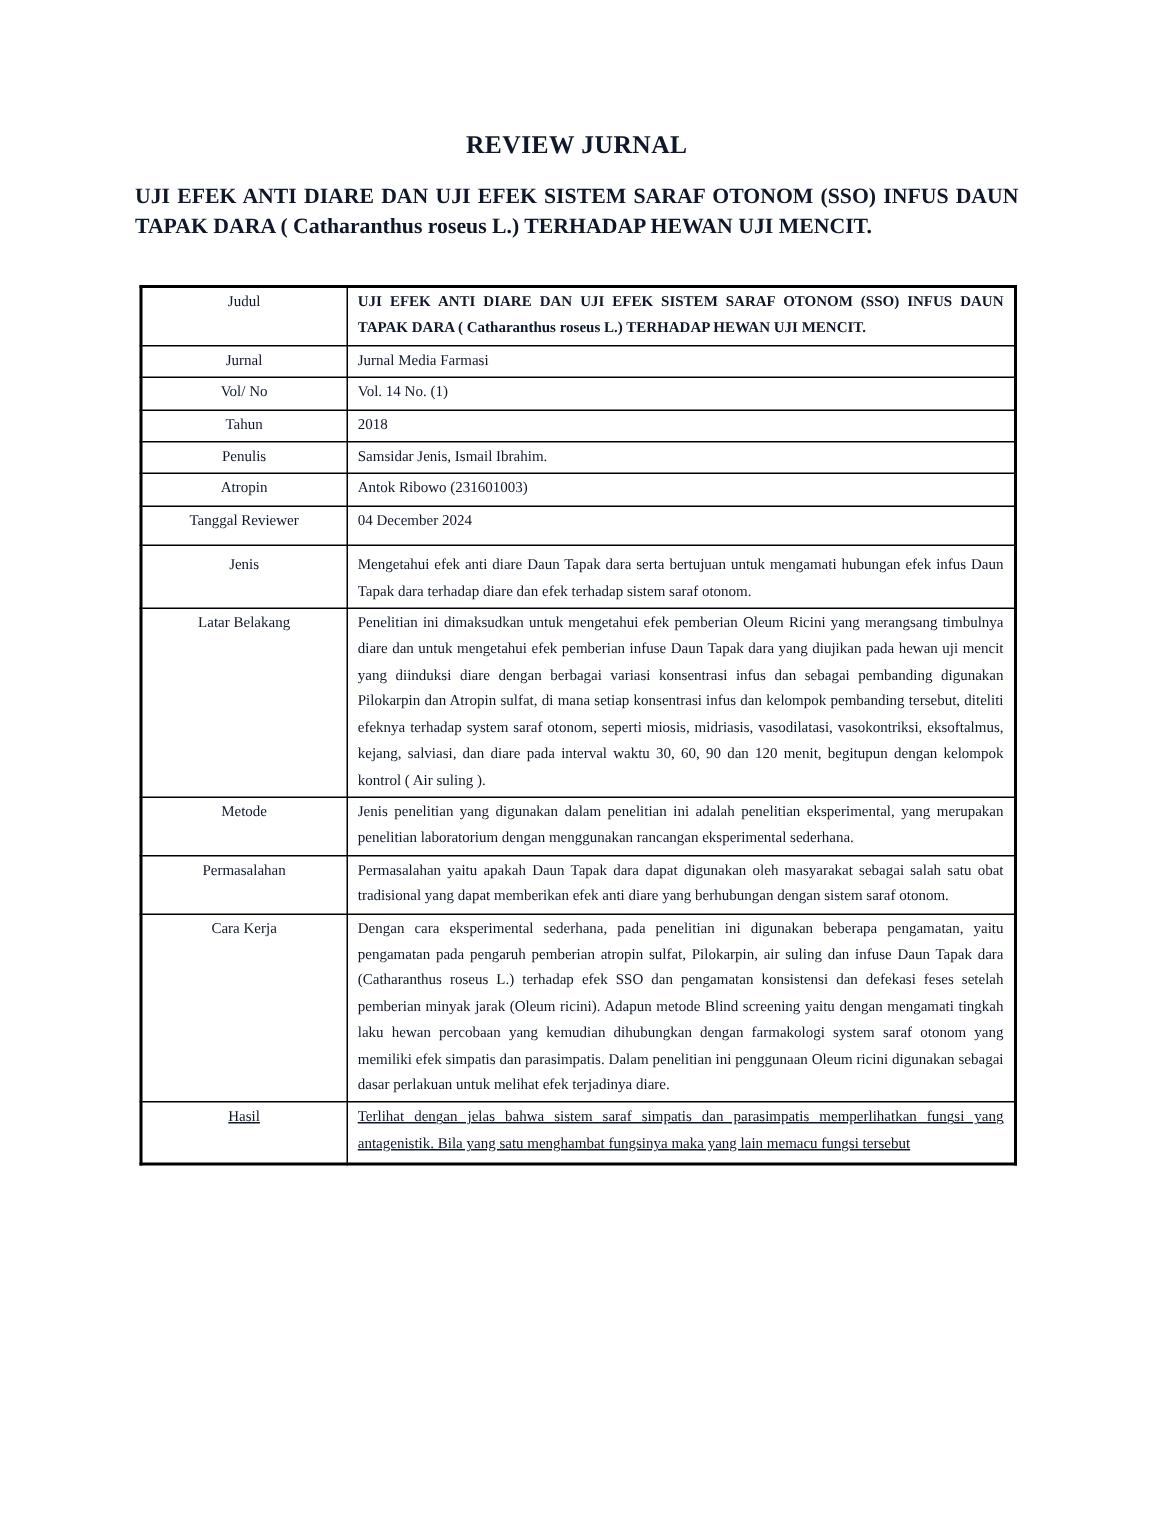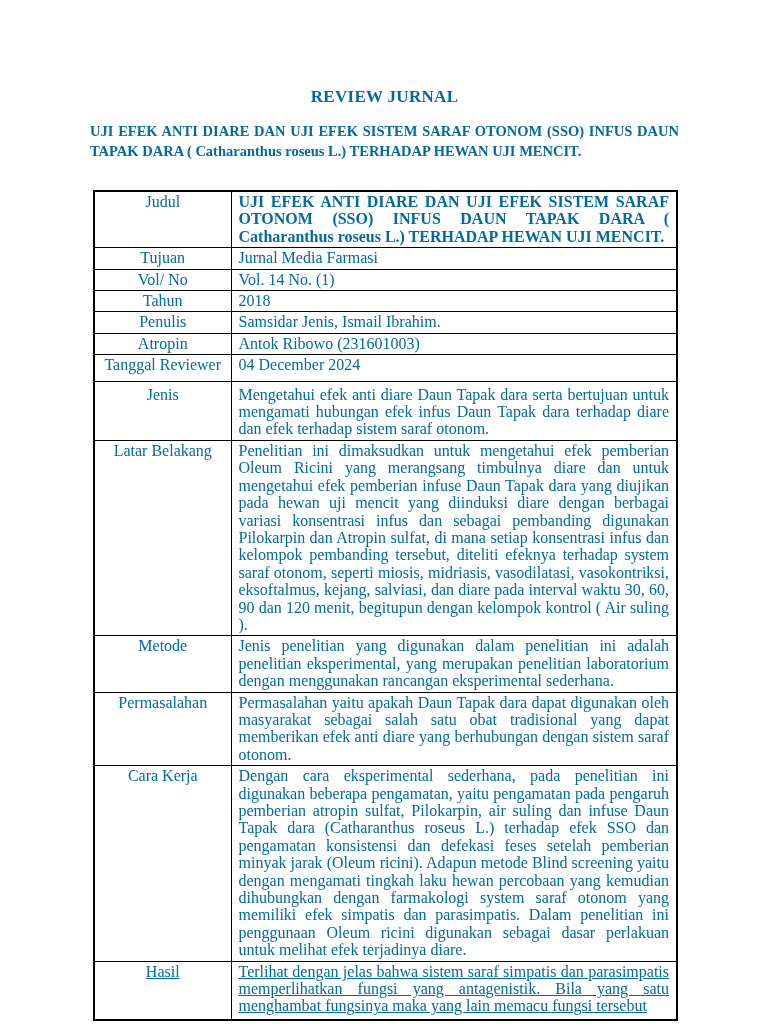--- a/index.html
+++ b/index.html
@@ -9,21 +9,21 @@
     width: 768px;
     height: 1024px;
     overflow: hidden;
   }
   .page {
     position: relative;
     width: 692px;
     height: 1024px;
     background: #ffffff;
     font-family: "Liberation Serif", "DejaVu Serif", serif;
-    color: #0369a1;
+    color: #0f172a;
   }
   .doc-title {
     position: absolute;
     top: 87px;
     left: 93px;
     width: 583px;
     text-align: center;
     font-size: 17px;
     font-weight: bold;
     letter-spacing: 0.3px;
@@ -47,21 +47,21 @@
     width: 583px;
     border-collapse: collapse;
     border: 2px solid #000000;
     table-layout: fixed;
   }
   table.review-table col.c-label { width: 137px; }
   table.review-table col.c-value { width: 446px; }
   table.review-table td {
     border: 1px solid #000000;
     vertical-align: top;
-    font-size: 16px;
+    font-size: 10px;
     line-height: 17.4px;
     padding: 1px 7px 2px 7px;
   }
   td.label {
     text-align: center;
   }
   td.value {
     text-align: justify;
   }
   td.value.bold {
@@ -88,21 +88,21 @@
       <col class="c-label">
       <col class="c-value">
     </colgroup>
     <tbody>
     <tr>
       <td class="label">Judul</td>
       <td class="value bold">UJI EFEK ANTI DIARE DAN UJI EFEK SISTEM SARAF OTONOM (SSO) INFUS DAUN TAPAK DARA ( Catharanthus roseus L.) TERHADAP HEWAN UJI MENCIT.</td>
     </tr>
 
     <tr>
-      <td class="label">Tujuan</td>
+      <td class="label">Jurnal</td>
       <td class="value">Jurnal Media Farmasi</td>
     </tr>
 
     <tr>
       <td class="label">Vol/ No</td>
       <td class="value">Vol. 14 No. (1)</td>
     </tr>
 
     <tr>
       <td class="label">Tahun</td>

